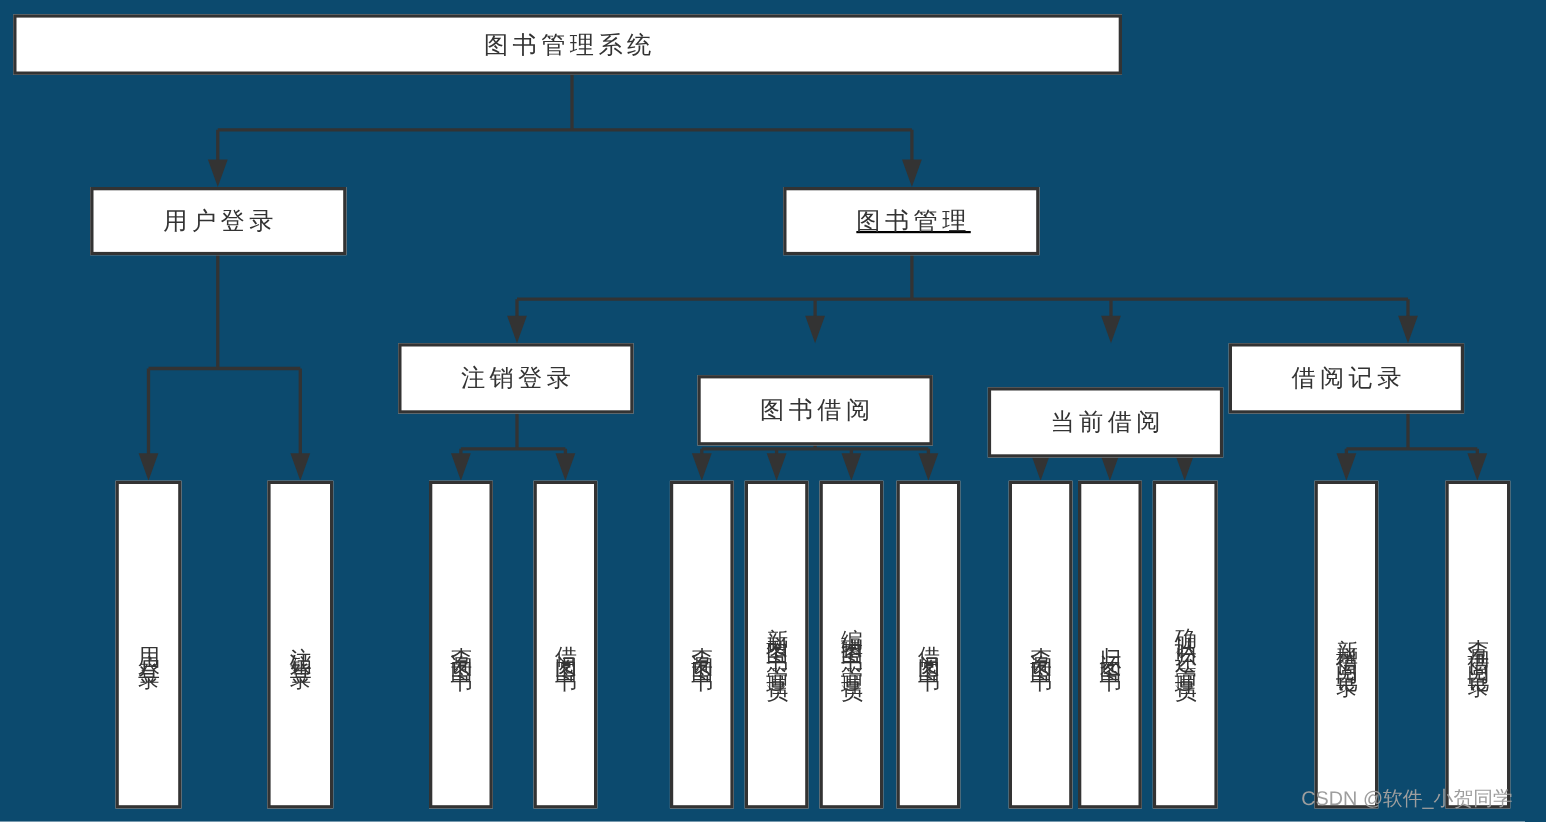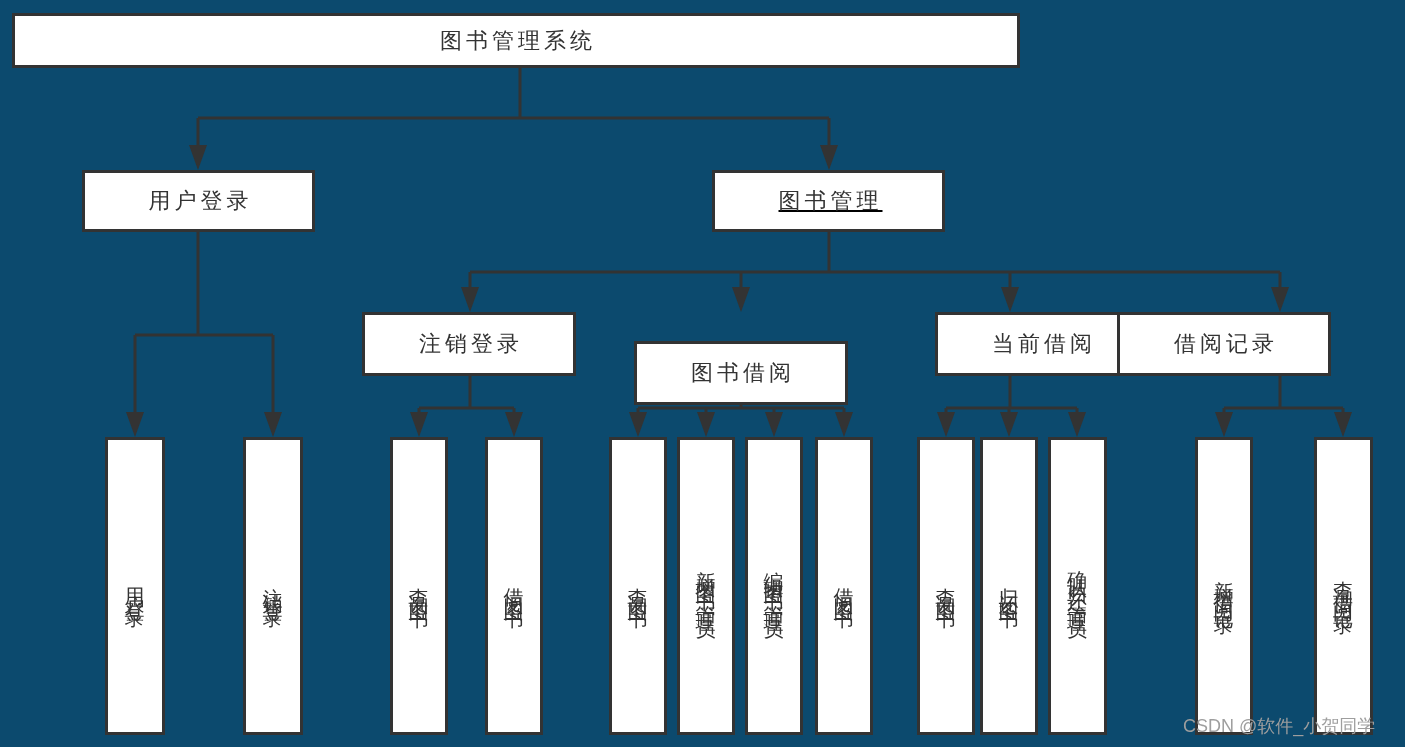--- a/index.html
+++ b/index.html
@@ -45,21 +45,21 @@
     white-space: normal;
     text-indent: 0;
     line-height: 1;
   }
   .root-box   { left: 12px;   top: 13px;  width: 1008px; height: 55px; }
   .l2-a       { left: 82px;   top: 170px; width: 233px;  height: 62px; }
   .l2-b       { left: 712px;  top: 170px; width: 233px;  height: 62px; text-decoration: underline; }
   .l3         { top: 312px;   height: 64px; width: 214px; }
   .l3-a { left: 362px; }
   .l3-b { left: 634px; margin-top: 29px; }
-  .l3-c { left: 935px; }
+  .l3-c { left: 898px; margin-top: 40px; }
   .l3-d { left: 1117px; }
   .leaf       { top: 437px; height: 298px; width: 58px; }
   .leaf-1  { left: 105px; width: 60px; }
   .leaf-2  { left: 243px; width: 60px; }
   .leaf-3  { left: 390px; }
   .leaf-4  { left: 485px; }
   .leaf-5  { left: 609px; }
   .leaf-6  { left: 677px; }
   .leaf-7  { left: 745px; }
   .leaf-8  { left: 815px; }

